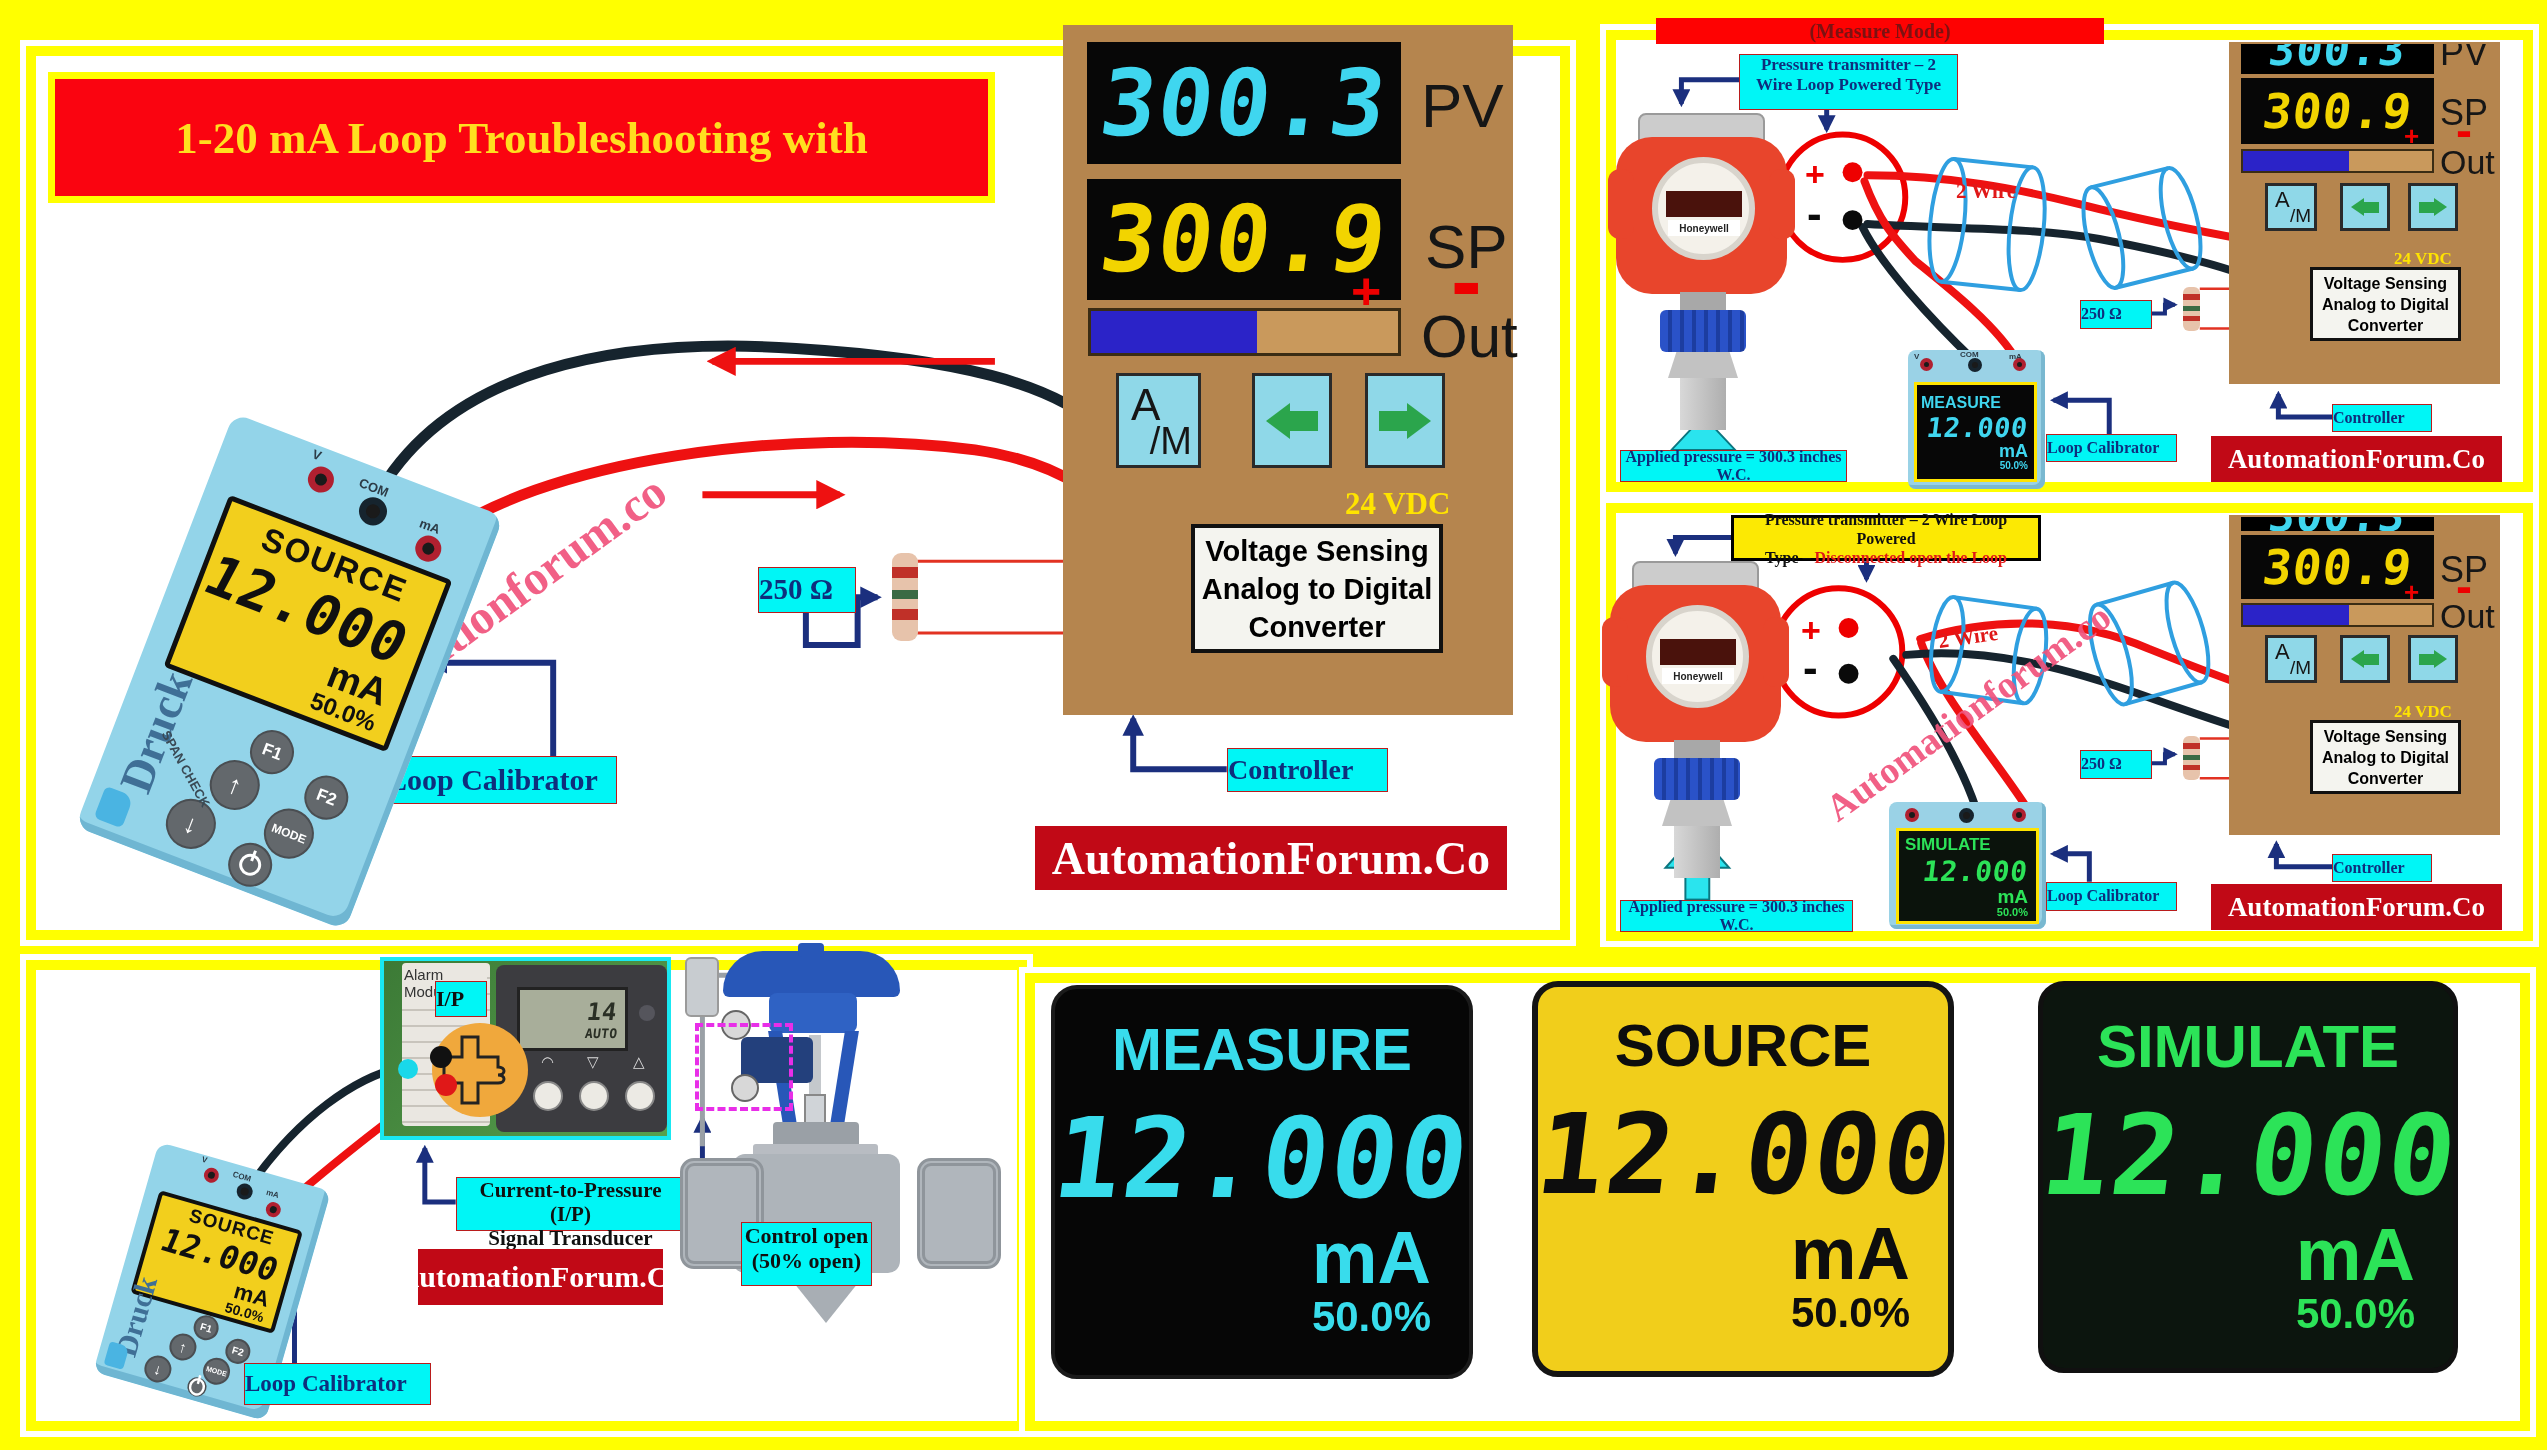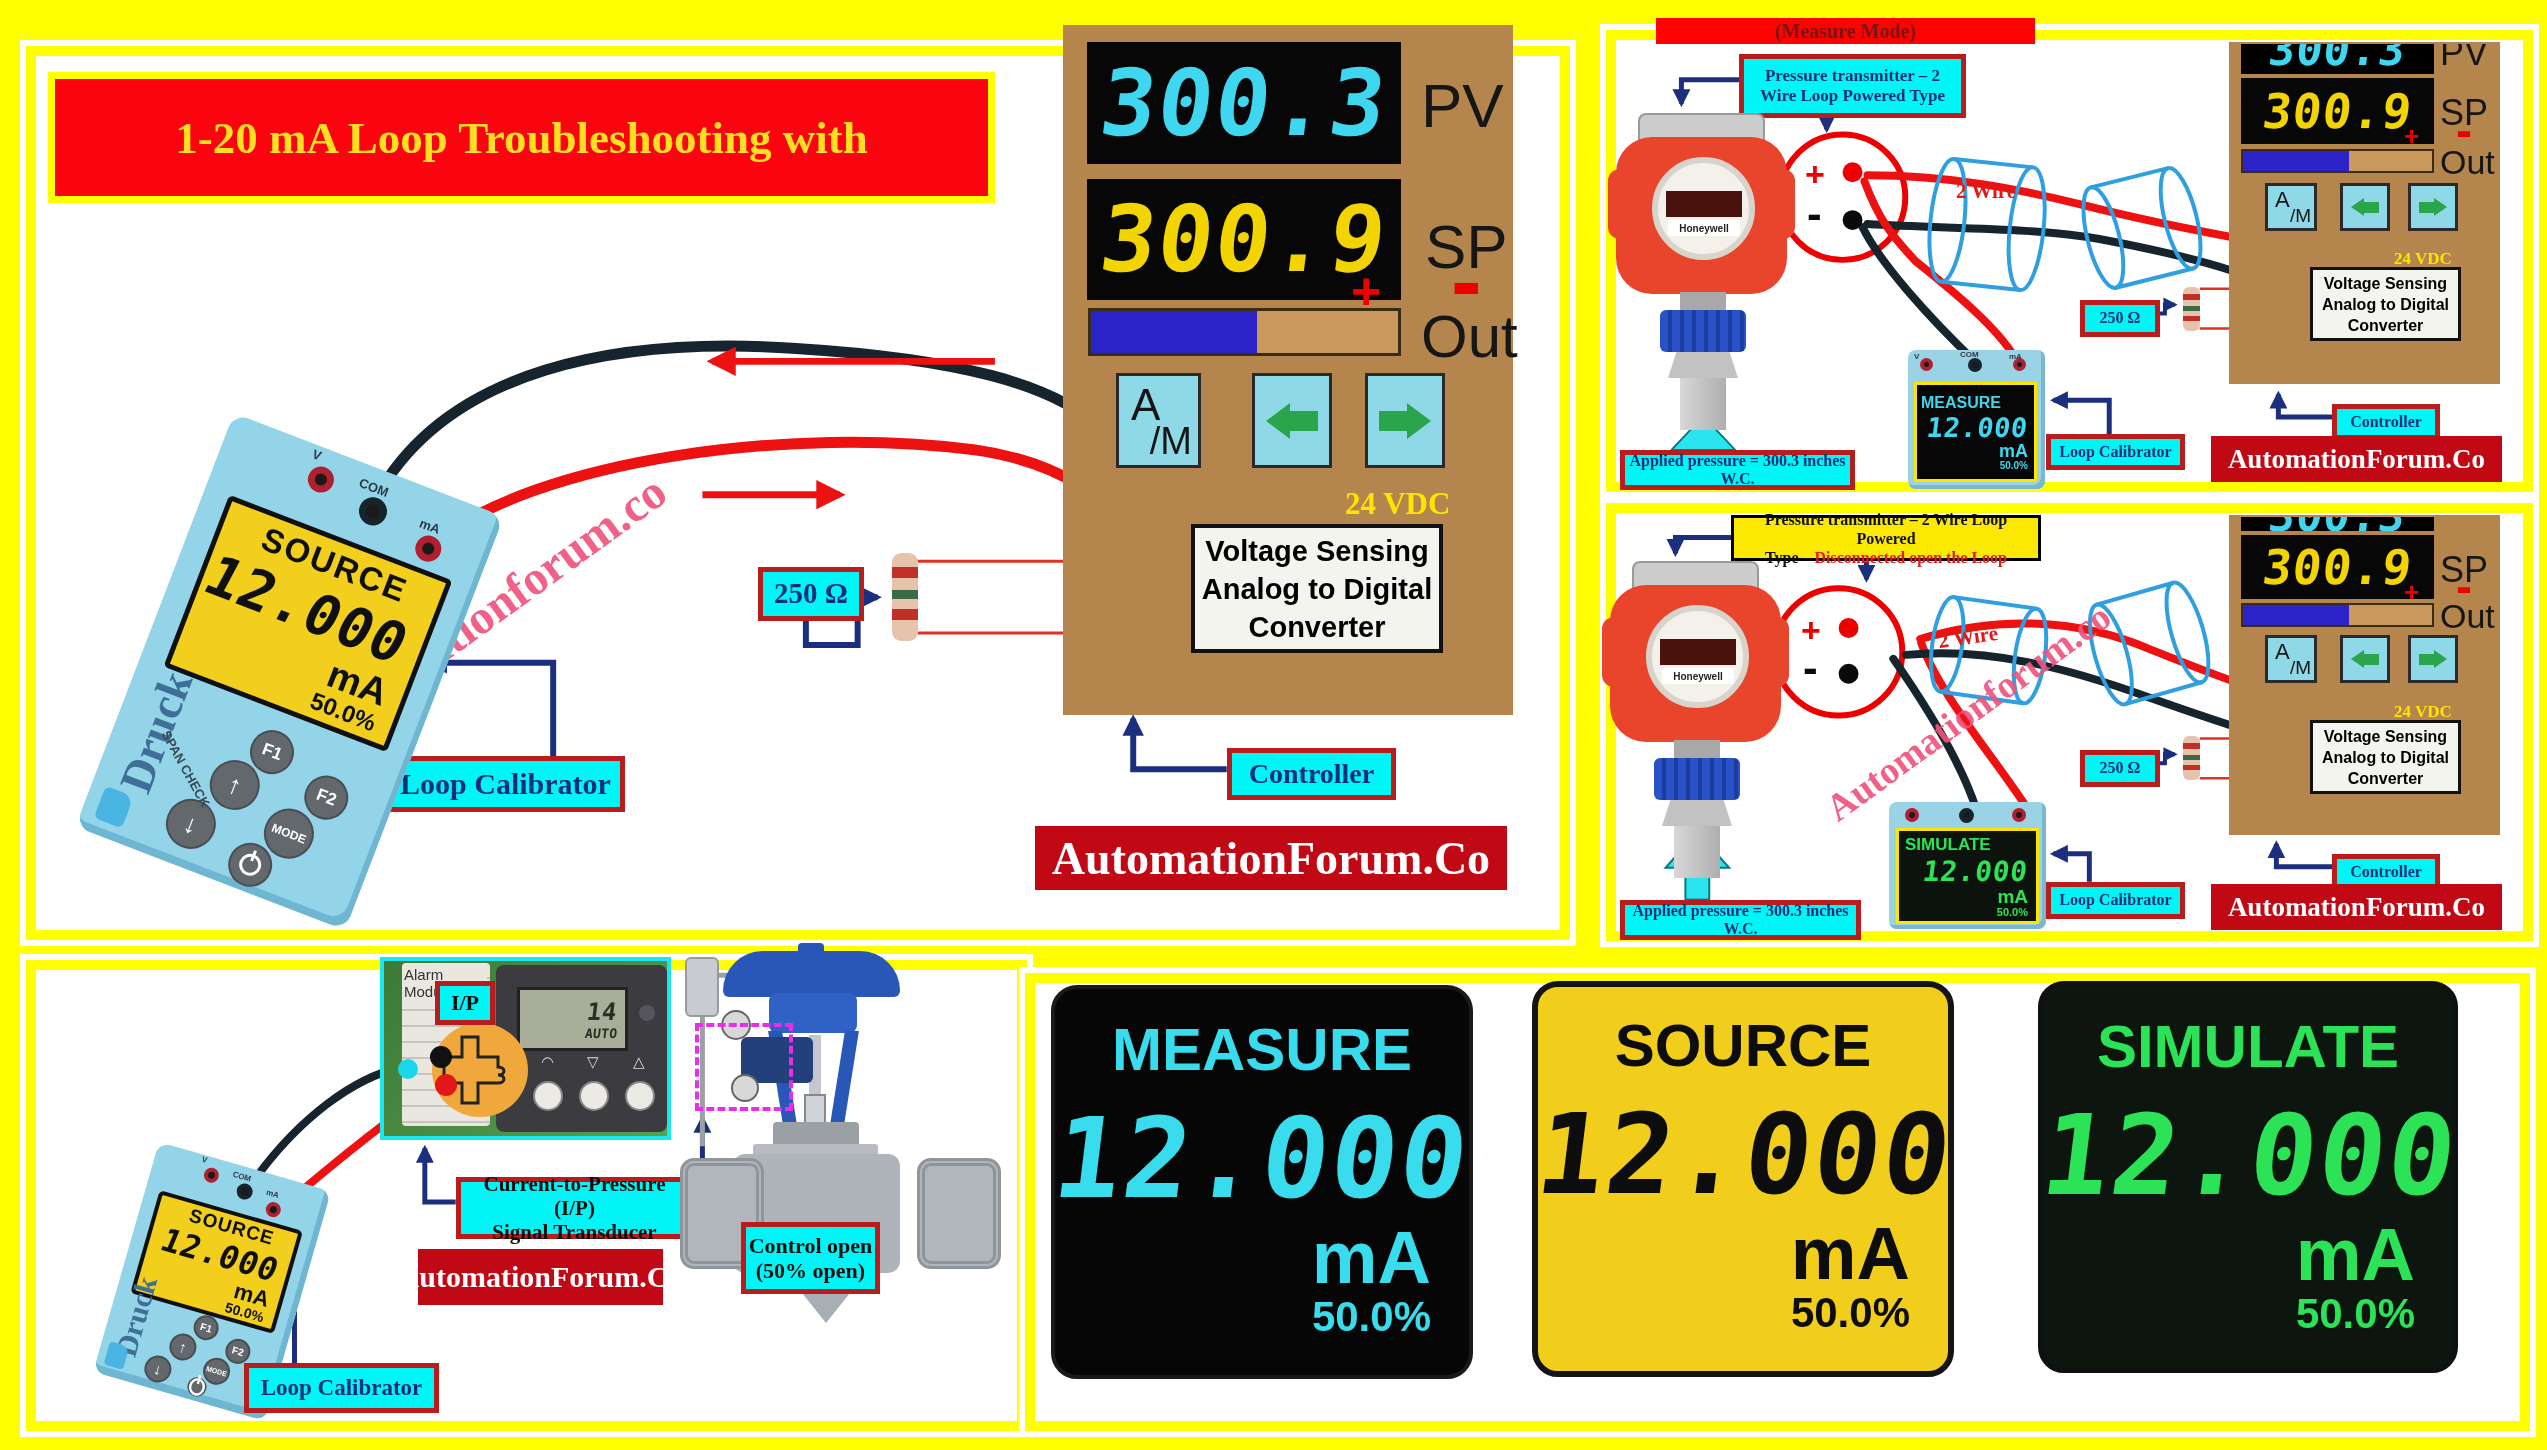--- a/index.html
+++ b/index.html
@@ -4,22 +4,22 @@
 <style>
   html,body{margin:0;padding:0;background:#ffff00;}
   .page{position:relative;width:2547px;height:1451px;background:#ffff00;overflow:hidden;
         font-family:"Liberation Sans",sans-serif;}
   .L{position:absolute;}
   .panel{position:absolute;background:#ffffff;box-shadow:0 0 0 10px #ffff00,0 0 0 16px #ffffff;}
   .clip{overflow:hidden;}
   .seg{font-family:"DejaVu Sans Mono",monospace;font-weight:bold;display:inline-block;transform:skewX(-7deg);letter-spacing:.02em;}
   .serif{font-family:"Liberation Serif",serif;font-weight:bold;}
   .sans{font-family:"Liberation Sans",sans-serif;}
-  .cyanbox{background:#00f6f6;border:5px solid #b91c1c;color:#0e2f7d;font-family:"Liberation Serif",serif;
-           font-weight:bold;display:flex;align-items:center;justify-content:center;text-align:center;line-height:1.15;}
+  .cyanbox{background:#00f6f6;border:1px solid #b91c1c;color:#0e2f7d;font-family:"Liberation Serif",serif;
+           font-weight:bold;display:flex;align-items:center;text-align:center;line-height:1.15;}
   .cyanbox.blacktxt{color:#101010;}
   .banner{background:#c10916;color:#ffffff;font-family:"Liberation Serif",serif;font-weight:bold;
           display:flex;align-items:center;justify-content:center;}
   .tan{background:#b5854e;}
   .disp{background:#070707;display:flex;align-items:center;justify-content:center;}
   .ctl-label{color:#161616;font-family:"Liberation Sans",sans-serif;}
   .btn{background:#8fd8e8;border:3px solid #2a2a2a;box-sizing:border-box;display:flex;align-items:center;justify-content:center;}
   .garrow{display:inline-flex;align-items:center;}
   .garrow .tri{width:0;height:0;border-top:.45em solid transparent;border-bottom:.45em solid transparent;}
   .garrow.left .tri{border-right:.62em solid #2ba54c;}
@@ -247,21 +247,21 @@
       </div>
     <div class="gbtn" style="left:82px;top:374px;width:50px;height:50px;font-size:26px;">
       <span>↓</span>
       </div>
     <div class="gbtn" style="left:155px;top:394px;width:44px;height:44px;">
       <span class="power-ic"></span>
       </div>
     <div class="L" style="left:40px;top:342px;font-size:13px;color:#3a4a55;font-weight:bold;transform:rotate(40deg);">SPAN CHECK</div>
   </div>
 
-  <div class="L" style="left:1656px;top:18px;width:379px;height:26px;background:#fe0202;display:flex;align-items:center;justify-content:center;">
+  <div class="L" style="left:1656px;top:18px;width:448px;height:26px;background:#fe0202;display:flex;align-items:center;justify-content:center;">
     <span class="serif" style="color:#7c1212;font-size:20px;">(Measure Mode)</span>
   </div>
   <div class="L cyanbox" style="left:1739px;top:54px;width:217px;height:54px;font-size:17px;flex-direction:column;">
     <span>Pressure transmitter – 2</span>
     <span>Wire Loop Powered Type</span>
   </div>
 
   <div class="L" style="left:1608px;top:109px;width:189px;height:328px;">
     <div class="L" style="left:30px;top:4px;width:123px;height:30px;background:#cccccc;border:2px solid #9a9a9a;border-radius:8px;"></div>
     <div class="L" style="left:8px;top:28px;width:171px;height:157px;background:#e8452c;border-radius:36px;"></div>

